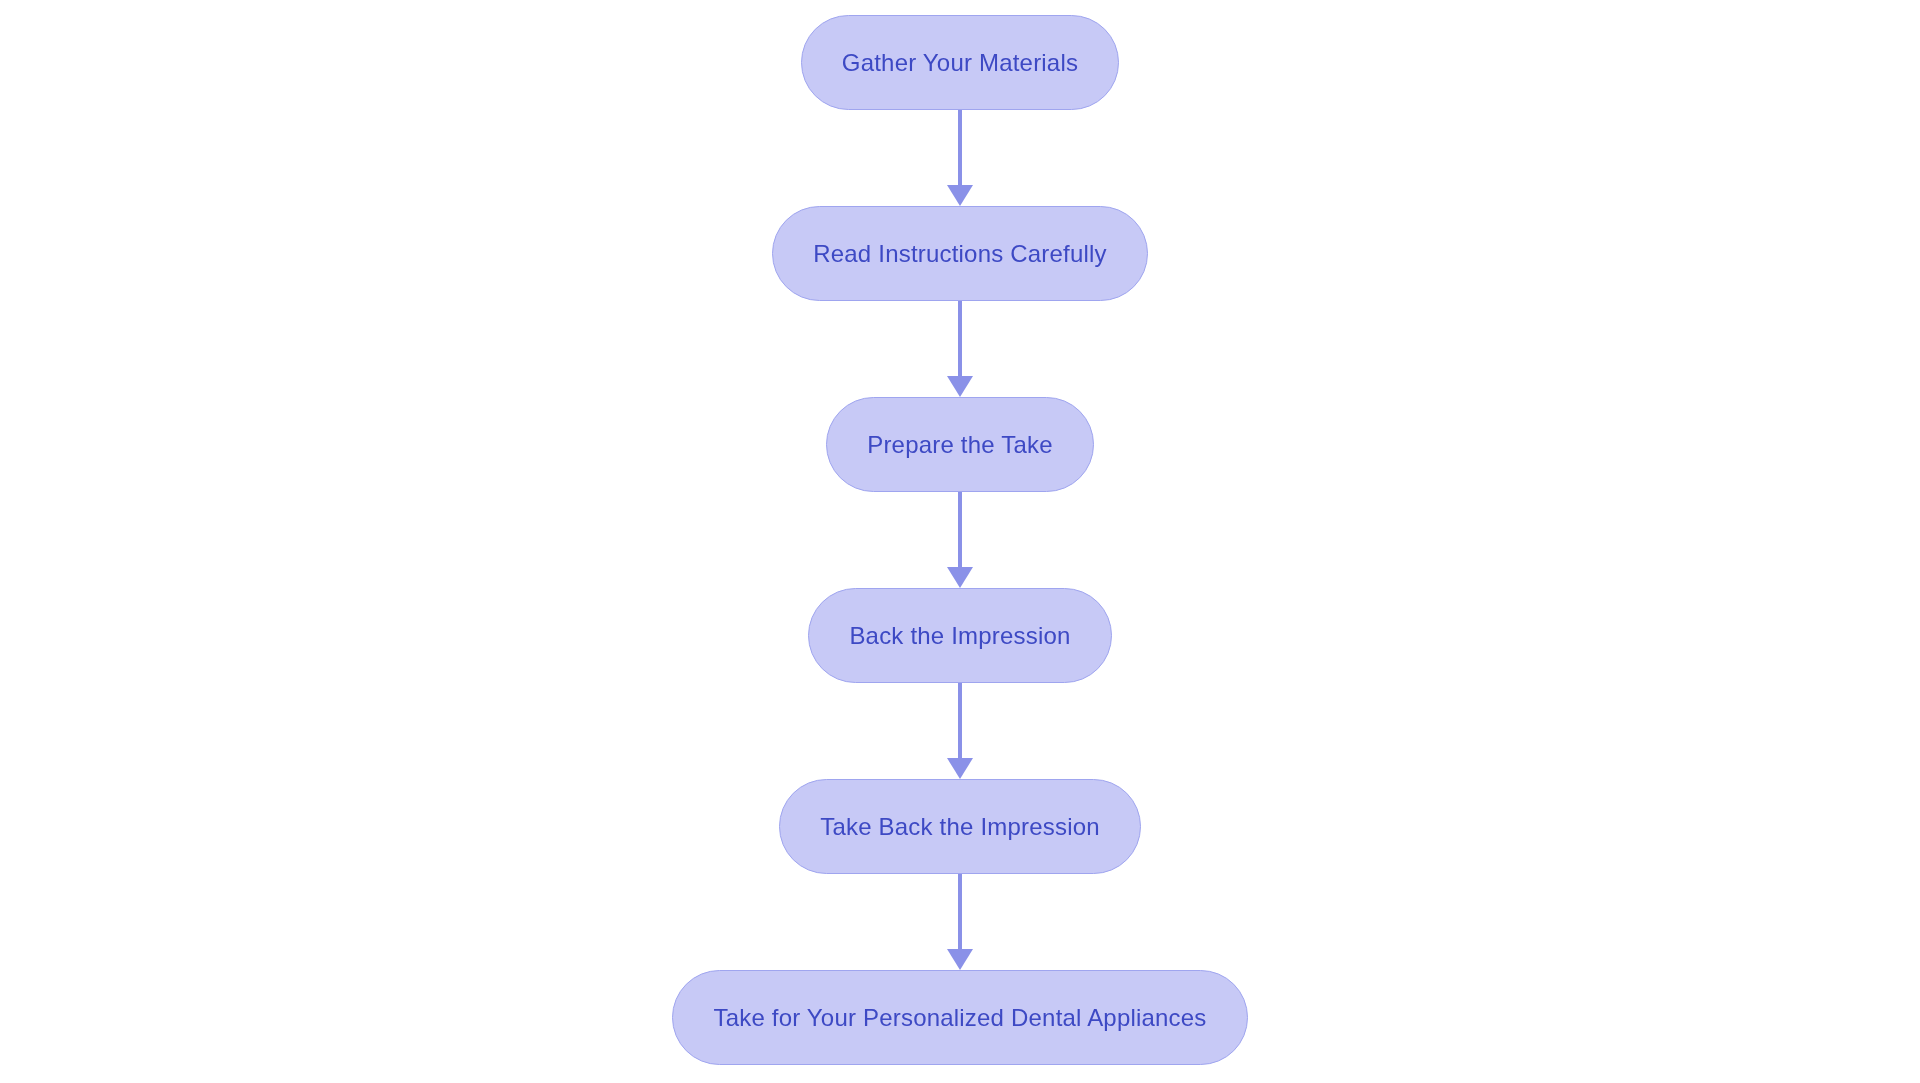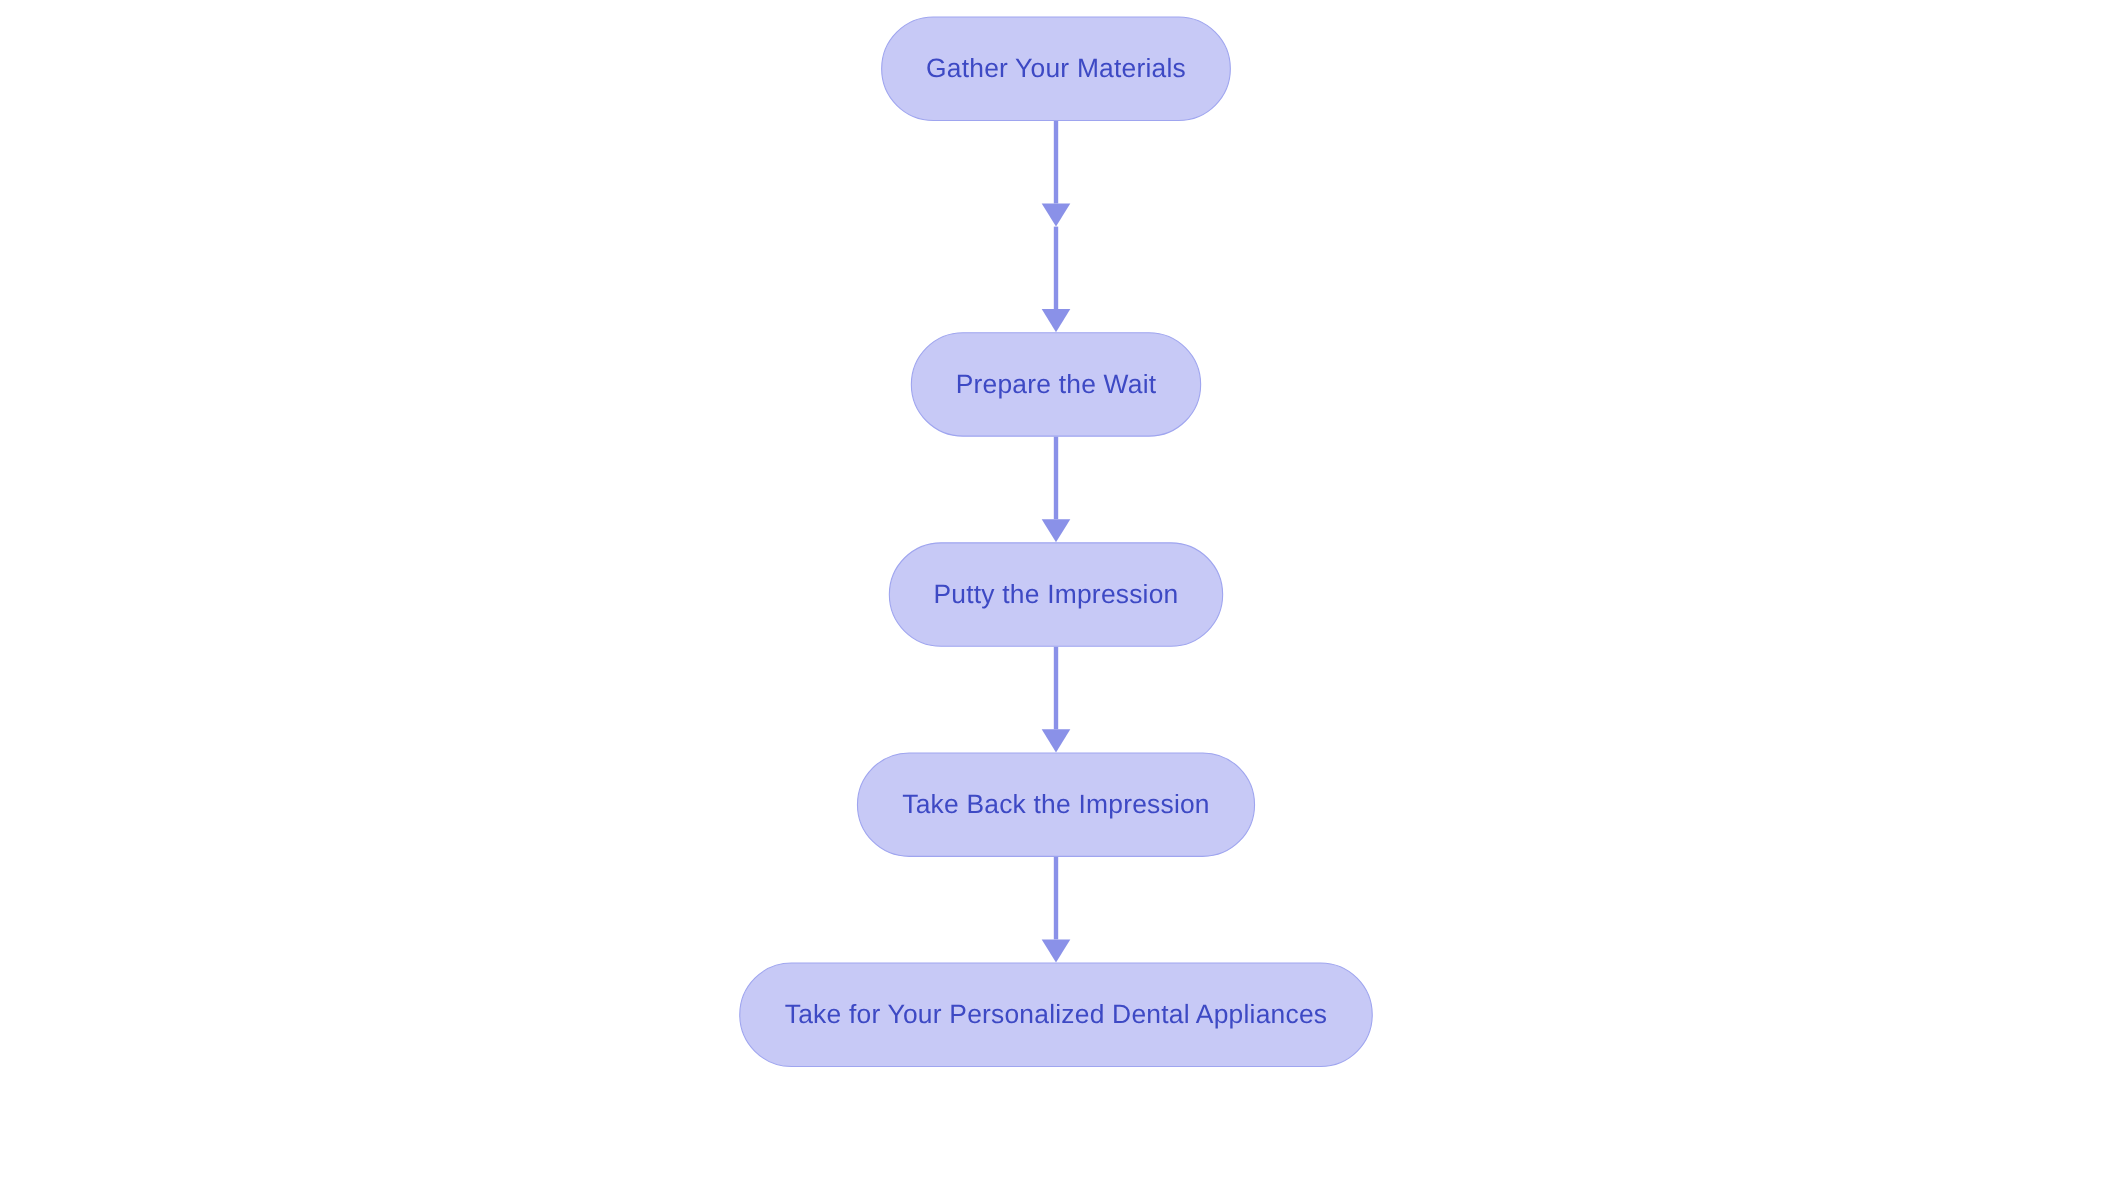--- a/index.html
+++ b/index.html
@@ -65,37 +65,40 @@
 
   <div class="node">
     <span class="node-label">Gather Your Materials</span>
   </div>
 
   <div class="arrow">
     <div class="arrow-line"></div>
     <div class="arrow-head"></div>
   </div>
 
-
-  <div class="arrow">
-    <div class="arrow-line"></div>
-    <div class="arrow-head"></div>
-  </div>
-
   <div class="node">
-    <span class="node-label">Prepare the Wait</span>
+    <span class="node-label">Read Instructions Carefully</span>
   </div>
 
   <div class="arrow">
     <div class="arrow-line"></div>
     <div class="arrow-head"></div>
   </div>
 
   <div class="node">
-    <span class="node-label">Putty the Impression</span>
+    <span class="node-label">Prepare the Take</span>
+  </div>
+
+  <div class="arrow">
+    <div class="arrow-line"></div>
+    <div class="arrow-head"></div>
+  </div>
+
+  <div class="node">
+    <span class="node-label">Back the Impression</span>
   </div>
 
   <div class="arrow">
     <div class="arrow-line"></div>
     <div class="arrow-head"></div>
   </div>
 
   <div class="node">
     <span class="node-label">Take Back the Impression</span>
   </div>

